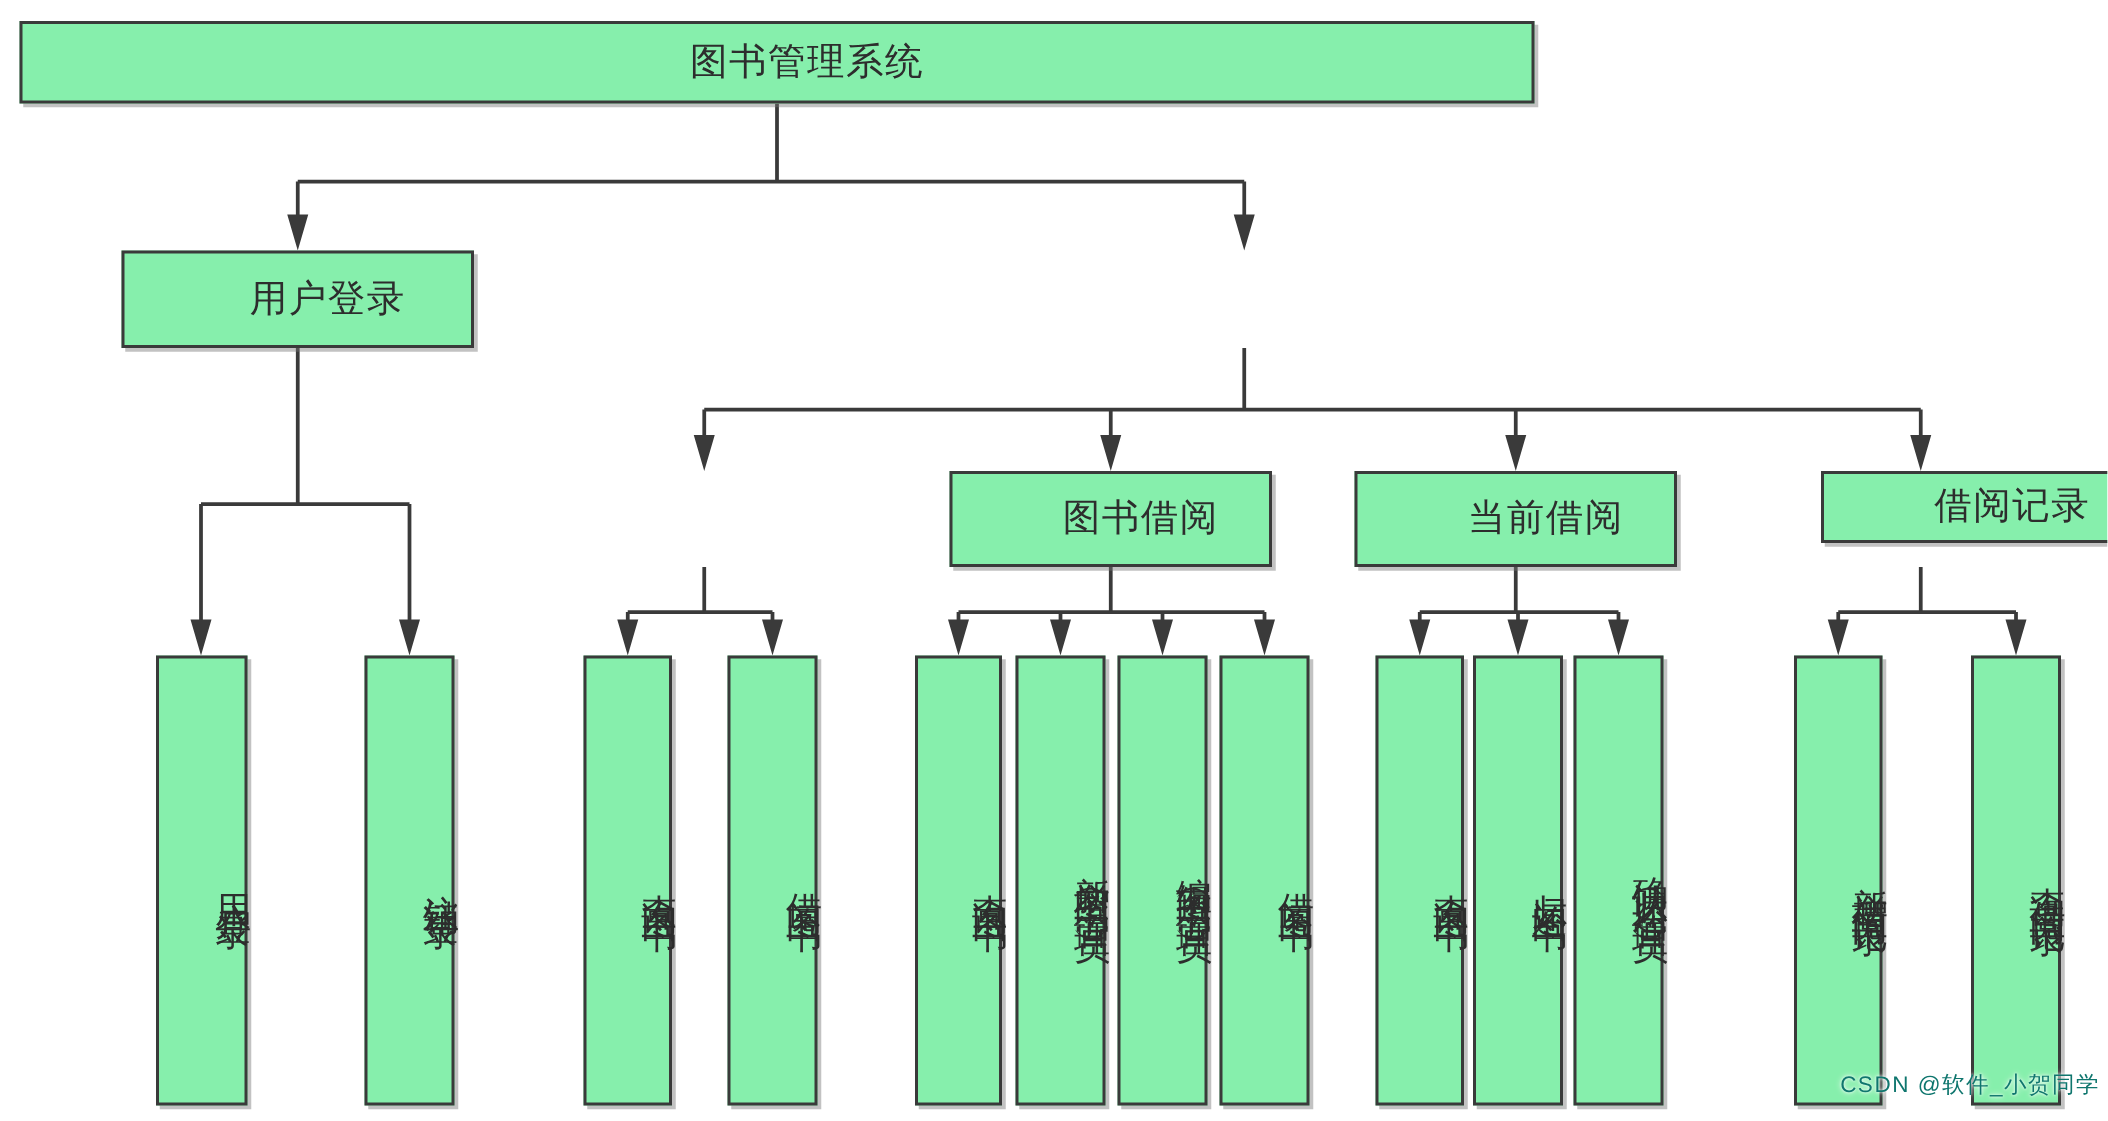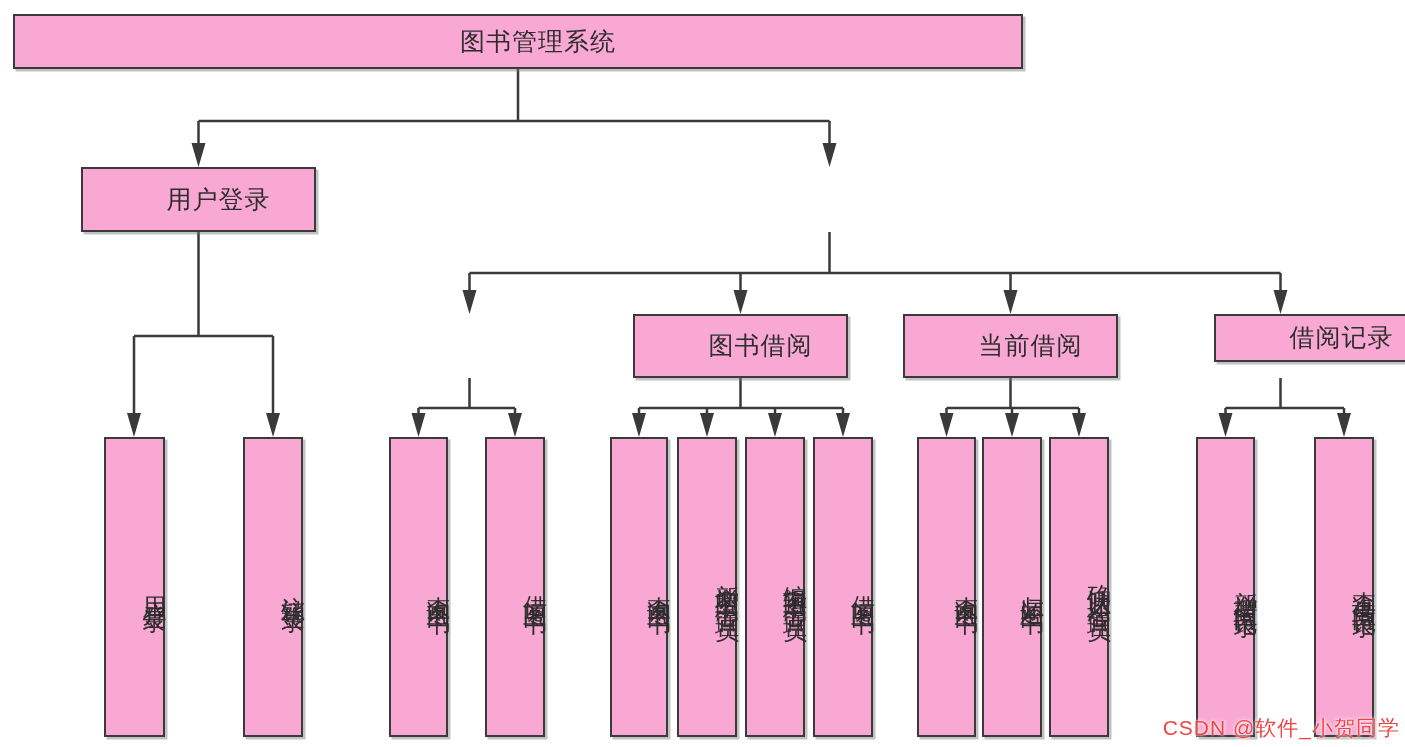--- a/index.html
+++ b/index.html
@@ -7,21 +7,21 @@
     position:relative;
     width:1405px;height:747px;
     background:#ffffff;
     font-family:"Liberation Sans","DejaVu Sans",sans-serif;
     overflow:hidden;
   }
   .connectors{position:absolute;left:0;top:0;z-index:1;}
   .box{
     position:absolute;
     box-sizing:border-box;
-    background:#f9a8d4;
+    background:#86efac;
     border:2.5px solid #3a3a3a;
     box-shadow:2.5px 2.5px 0 rgba(120,120,120,0.45);
     color:#2d2d2d;
     display:flex;
     align-items:center;
     justify-content:center;
     z-index:2;
     line-height:1.25;
     padding-left:40px;
   }
@@ -30,22 +30,22 @@
     font-size:24px;
     writing-mode:vertical-rl;
     text-orientation:mixed;
     letter-spacing:5px;
     white-space:nowrap;
   }
   .watermark{
     position:absolute;
     right:5px;top:714px;
     z-index:3;
-    font-size:21px;
-    color:#ef4444;
+    font-size:15px;
+    color:#0f766e;
     letter-spacing:1px;
     text-shadow:0 0 2px #ffffff,0 0 4px #ffffff;
     white-space:nowrap;
   }
 </style>
 </head>
 <body>
 
 <div class="stage">
 

